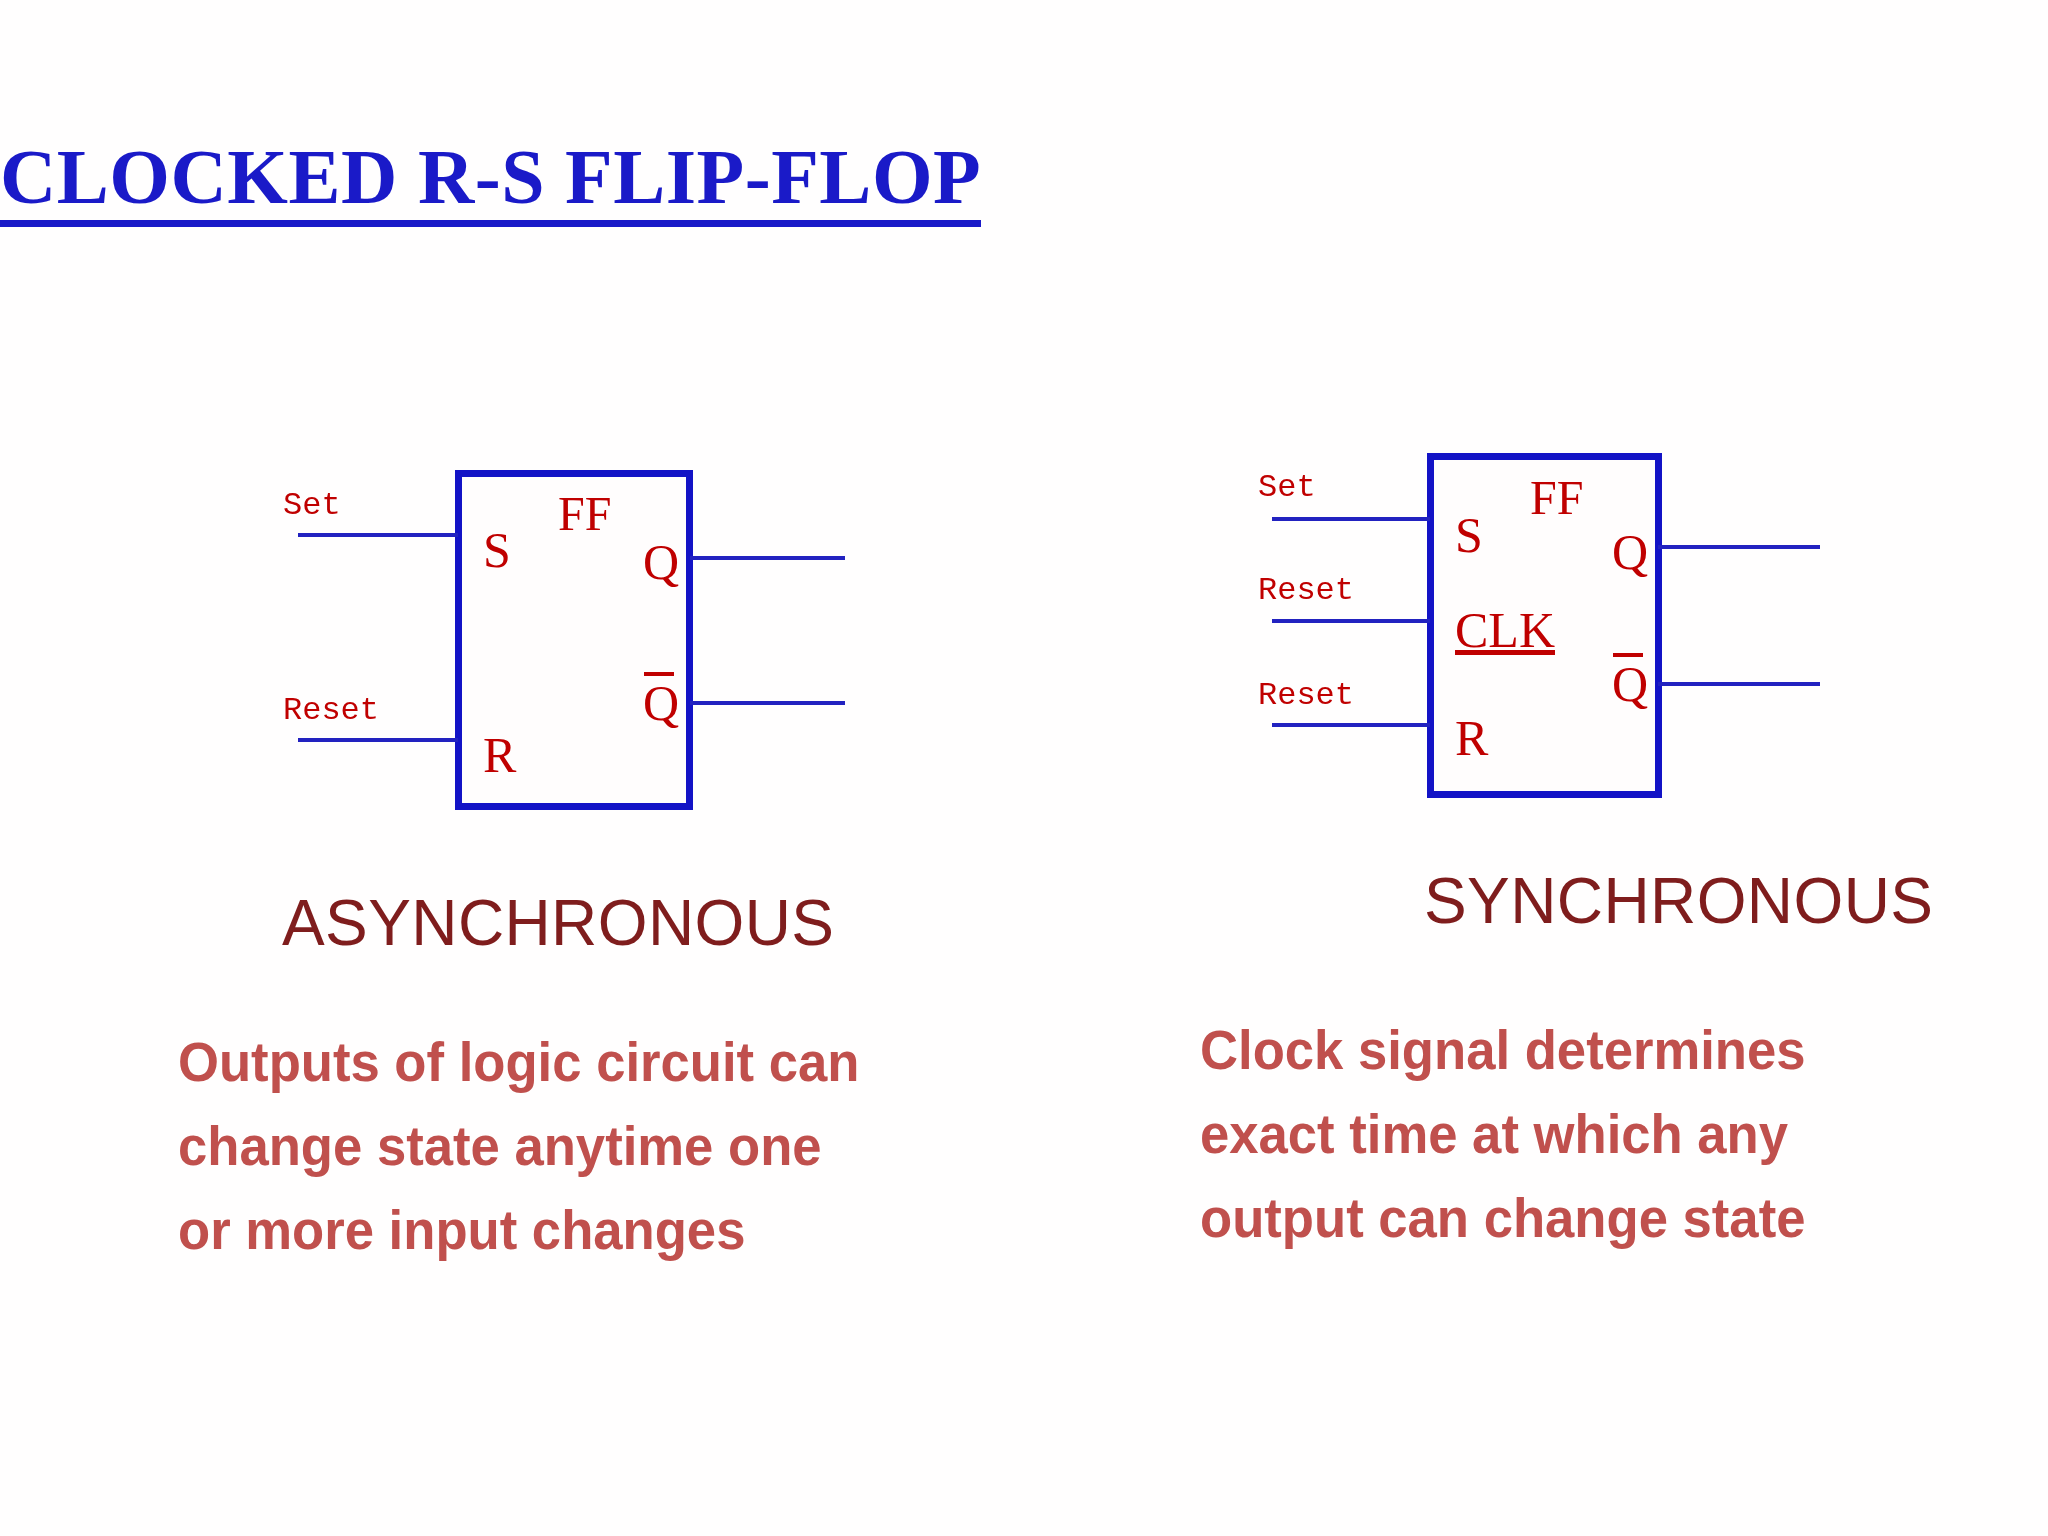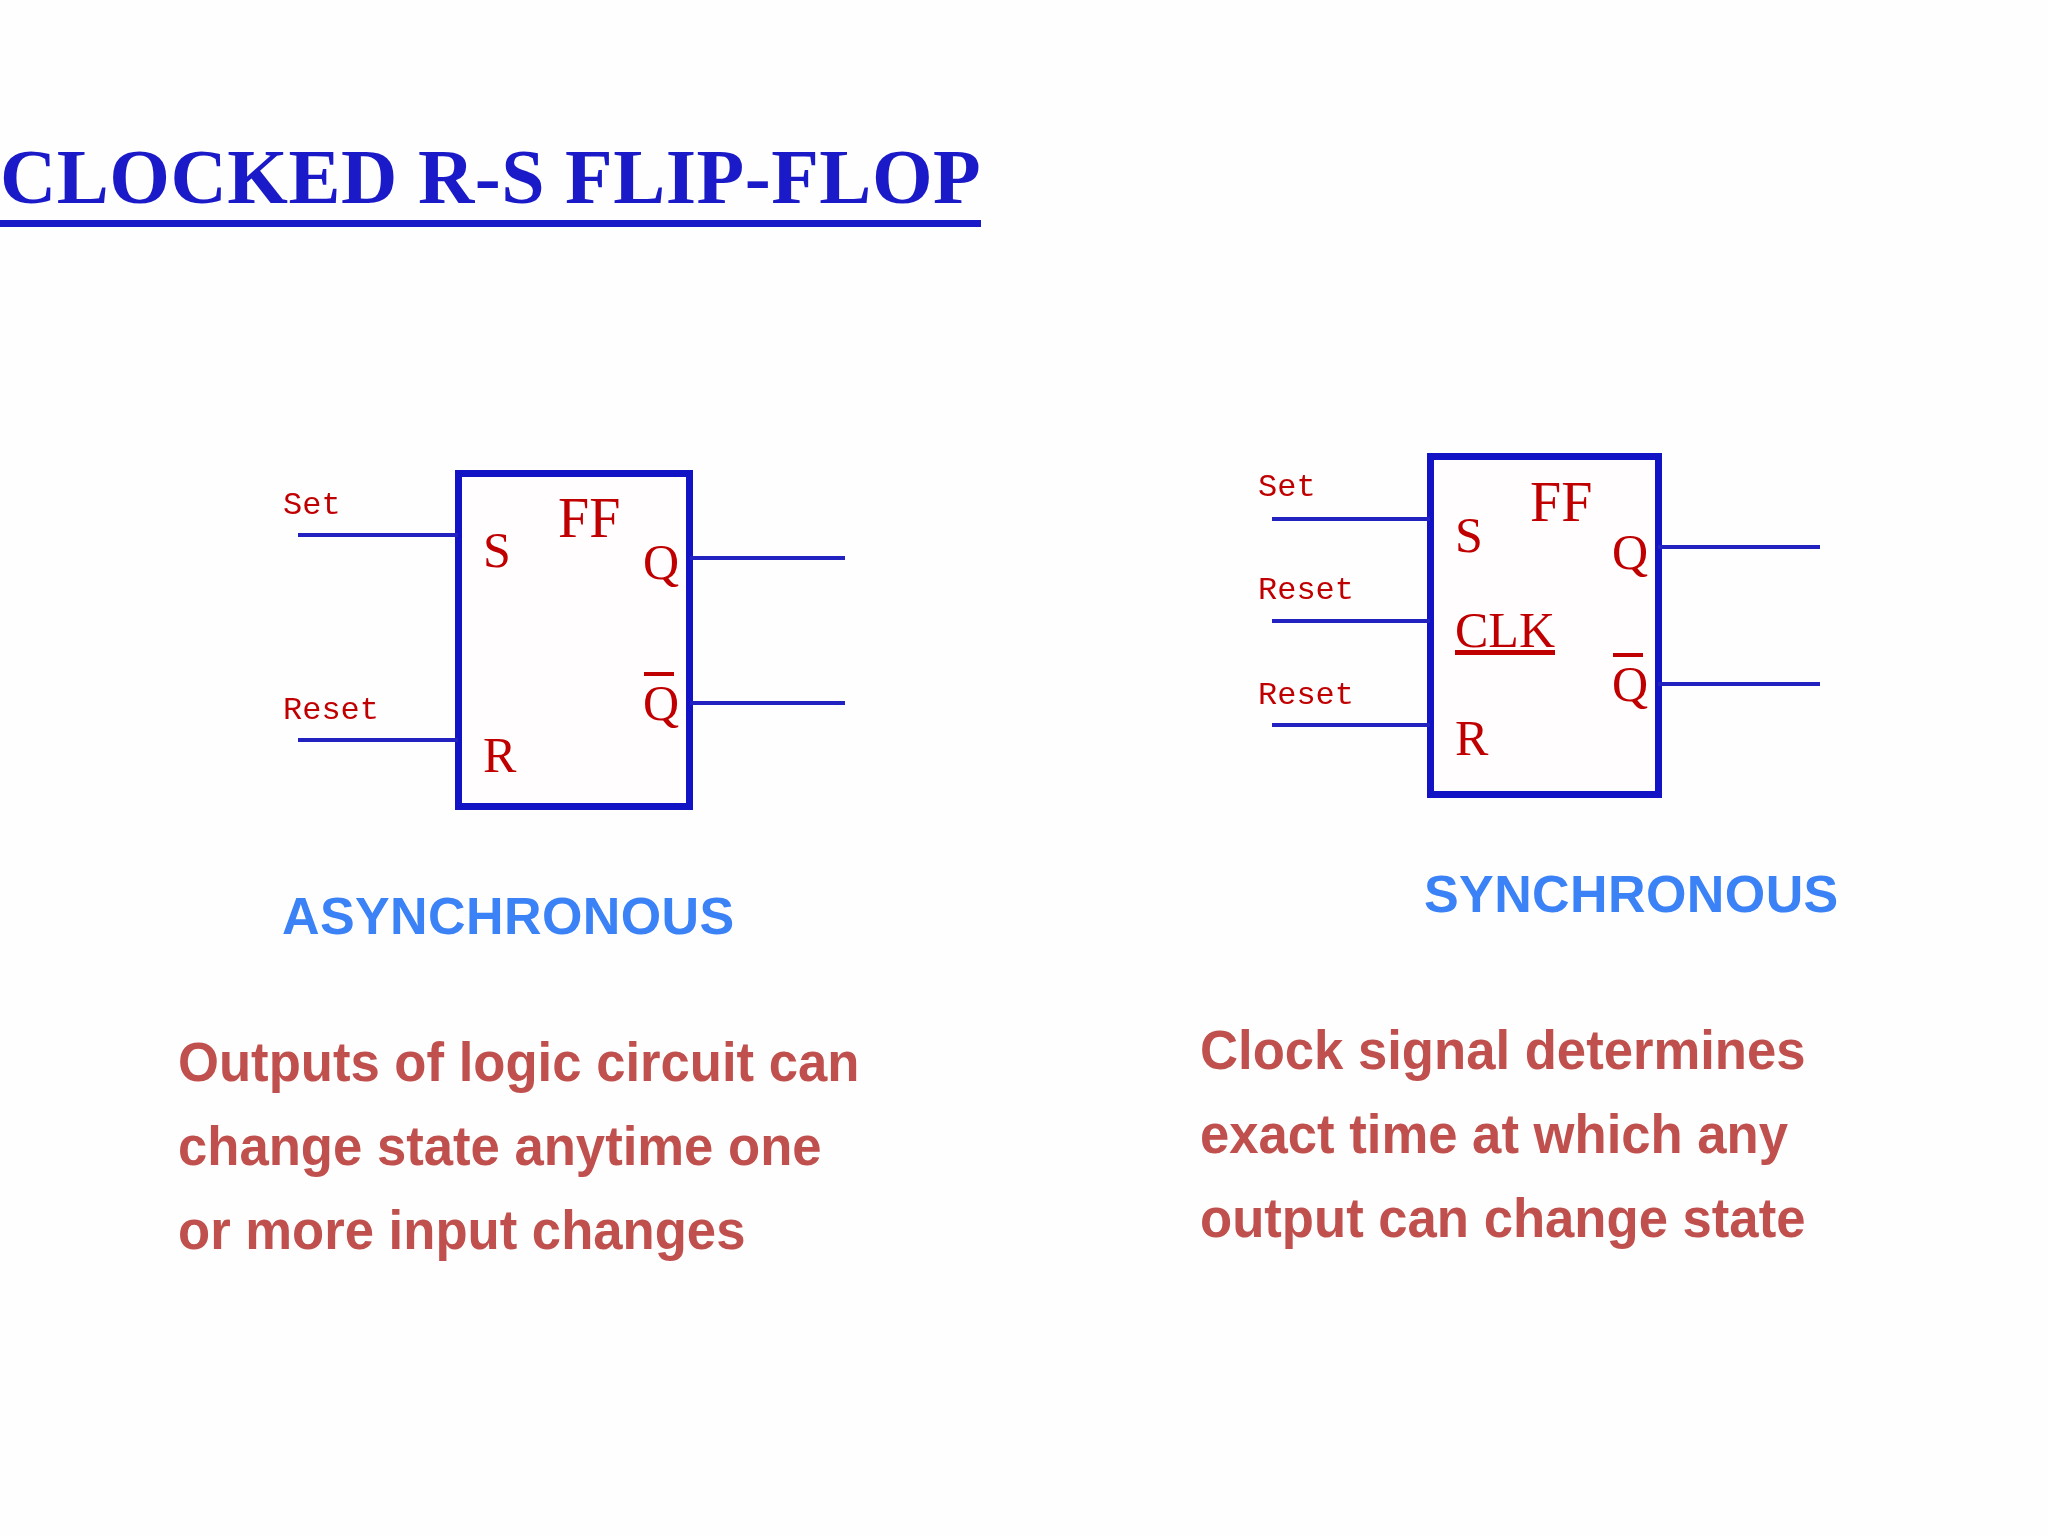--- a/index.html
+++ b/index.html
@@ -63,44 +63,44 @@
   }
   .pin-label {
     position: absolute;
     color: #c00000;
     font-family: "Liberation Serif", "DejaVu Serif", serif;
     font-size: 50px;
     line-height: 1;
     white-space: nowrap;
   }
   .pin-label.ff {
-    font-size: 56px;
+    font-size: 48px;
   }
   .qbar {
     position: absolute;
     color: #c00000;
     font-family: "Liberation Serif", "DejaVu Serif", serif;
     font-size: 50px;
     line-height: 1;
     white-space: nowrap;
   }
   .qbar .bar {
     display: block;
     border-top: 4px solid #c00000;
     width: 30px;
     margin: 0 0 2px 1px;
   }
 
   
   .section-caption {
     position: absolute;
-    color: #3b82f6;
+    color: #7f1d1d;
     font-family: "Liberation Sans", "DejaVu Sans", sans-serif;
-    font-weight: bold;
-    font-size: 52px;
+    font-weight: normal;
+    font-size: 64px;
     letter-spacing: 0.4px;
     white-space: nowrap;
   }
   .body-text {
     position: absolute;
     color: #c0504d;
     font-family: "Liberation Sans", "DejaVu Sans", sans-serif;
     font-weight: bold;
     font-size: 56px;
     line-height: 84px;

